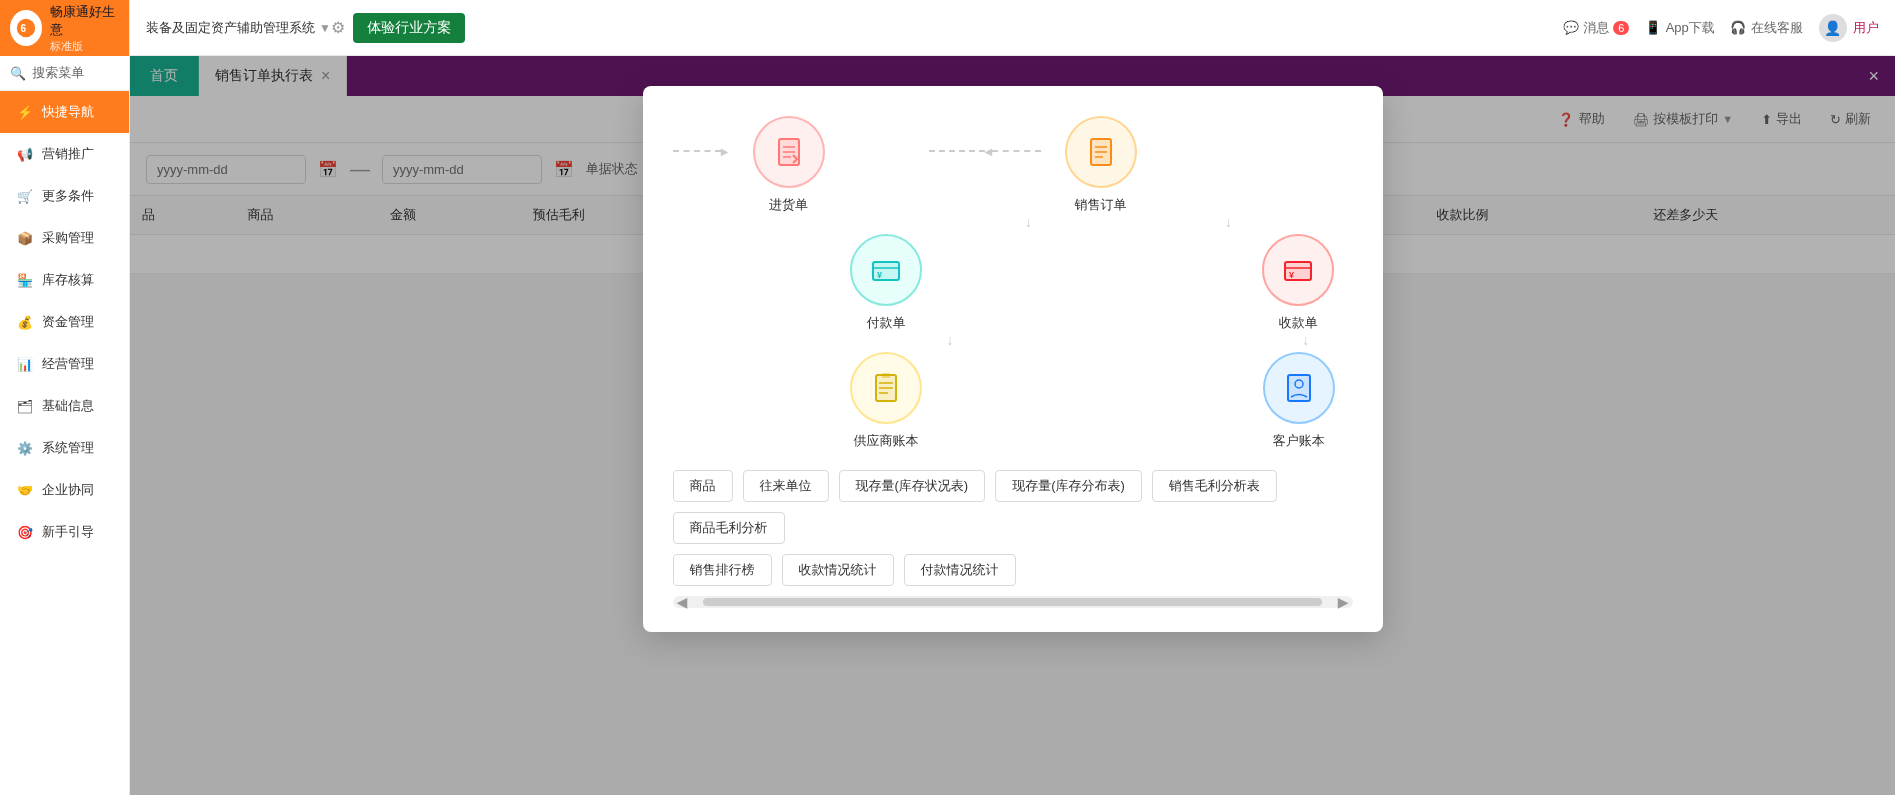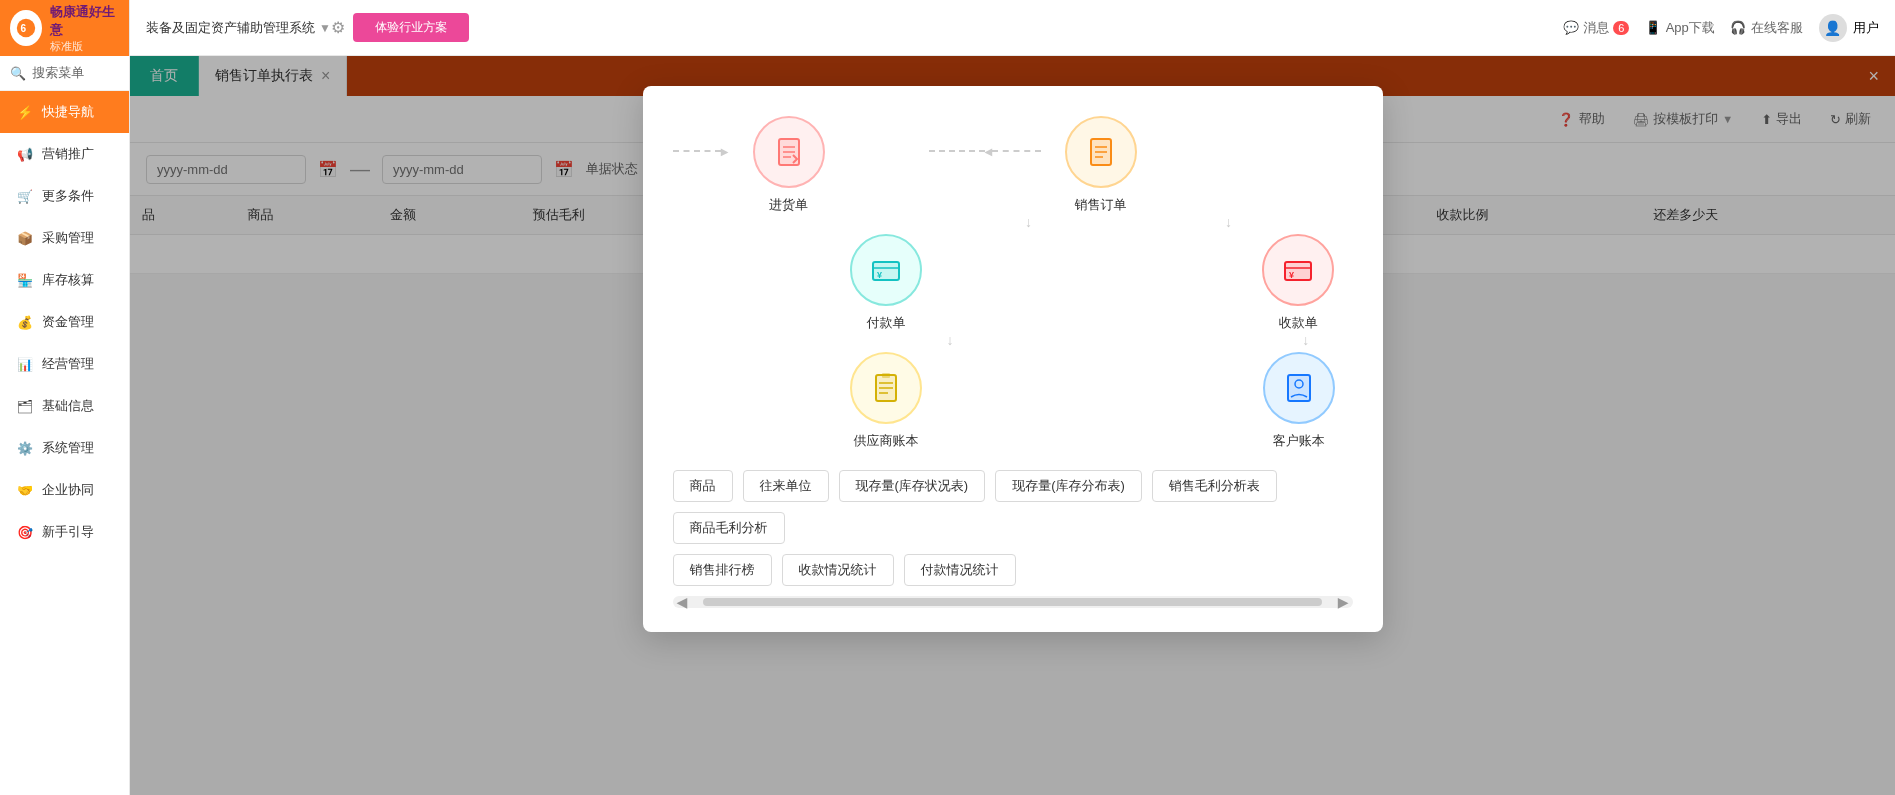--- a/index.html
+++ b/index.html
@@ -33,34 +33,34 @@
     .sidebar-item .s-icon { width: 18px; height: 18px; display: flex; align-items: center; justify-content: center; }
 
     
     .header {
       position: fixed; left: 130px; top: 0; right: 0; height: 56px;
       background: #fff; border-bottom: 1px solid #e8e8e8; z-index: 99;
       display: flex; align-items: center; padding: 0 16px;
     }
     .header-actions { display: flex; align-items: center; gap: 16px; }
     .header-btn {
-      background: #ec4899; color: #fff; border: none; border-radius: 4px;
-      padding: 6px 22px; font-size: 12px; cursor: pointer;
+      background: #15803d; color: #fff; border: none; border-radius: 4px;
+      padding: 6px 14px; font-size: 14px; cursor: pointer;
     }
     .header-icon-btn { color: #666; font-size: 13px; cursor: pointer; display: flex; align-items: center; gap: 4px; }
     .badge { background: #ff4d4f; color: #fff; border-radius: 10px; padding: 1px 5px; font-size: 11px; }
     .gear-icon { color: #999; cursor: pointer; font-size: 16px; margin-right: 8px; }
     .header-dropdown { display: flex; align-items: center; gap: 4px; color: #333; font-size: 13px; cursor: pointer; }
     .user-area { display: flex; align-items: center; gap: 6px; cursor: pointer; }
     .user-avatar { width: 28px; height: 28px; border-radius: 50%; background: #ddd; display: flex; align-items: center; justify-content: center; font-size: 12px; color: #666; }
 
     
     .tabbar {
       position: fixed; left: 130px; top: 56px; right: 0; height: 40px;
-      background: #c2410c; display: flex; align-items: stretch; z-index: 98;
+      background: #701a75; display: flex; align-items: stretch; z-index: 98;
     }
     .tab-home {
       background: #1ab394; color: #fff; padding: 0 20px; font-size: 14px;
       display: flex; align-items: center; cursor: pointer; border-right: 1px solid rgba(255,255,255,0.2);
     }
     .tab-item {
       background: #fff; color: #333; padding: 0 16px; font-size: 14px;
       display: flex; align-items: center; gap: 8px; cursor: pointer; border-right: 1px solid #e8e8e8;
     }
     .tab-close { color: #999; font-size: 16px; line-height: 1; }
@@ -169,21 +169,21 @@
 
 <div class="sidebar">
   <div class="sidebar-logo">
     <div class="logo-icon">
       <svg viewBox="0 0 24 24" fill="none">
         <circle cx="12" cy="12" r="10" fill="#ff7c1e"></circle>
         <text x="6" y="16" font-size="11" fill="white" font-weight="bold">6</text>
       </svg>
     </div>
     <div>
-      <div style="font-size:13px;color:#701a75;font-weight:bold;">畅康通好生意</div>
+      <div style="font-size:13px;color:#0f172a;font-weight:normal;">畅康通好生意</div>
       <div style="font-size:11px;color:rgba(255,255,255,0.8);">标准版</div>
     </div>
   </div>
   <div class="sidebar-search">
     <span>🔍</span>
     <span>搜索菜单</span>
   </div>
   <div class="sidebar-nav">
     <div class="sidebar-item active">
       <span class="s-icon">⚡</span>
@@ -251,21 +251,21 @@
       <span>App下载</span>
     </div>
     <div class="header-icon-btn">
       <span>🎧</span>
       <span>在线客服</span>
     </div>
     <div class="user-area">
       <div class="user-avatar">
         <span style="font-size:14px;">👤</span>
       </div>
-      <span style="font-size:13px;color:#000000;">用户</span>
+      <span style="font-size:13px;color:#be185d;">用户</span>
     </div>
   </div>
 </div>
 
 <div class="tabbar">
   <div class="tab-home">首页</div>
   <div class="tab-item">
     <span>销售订单执行表</span>
     <span class="tab-close">×</span>
   </div>

